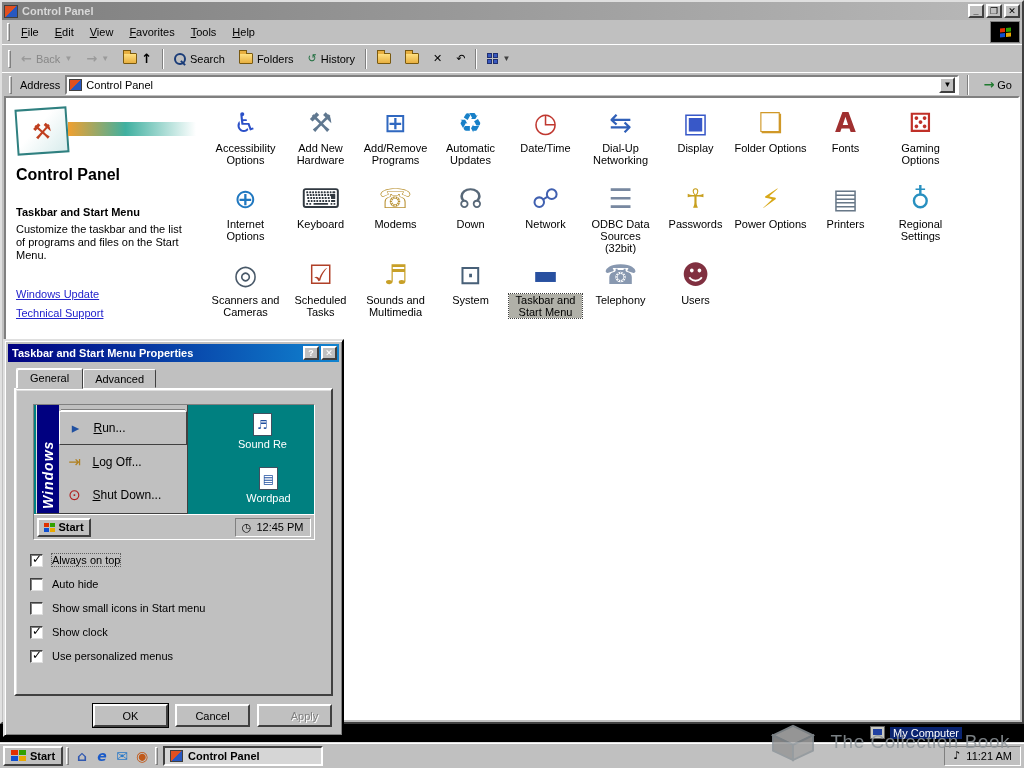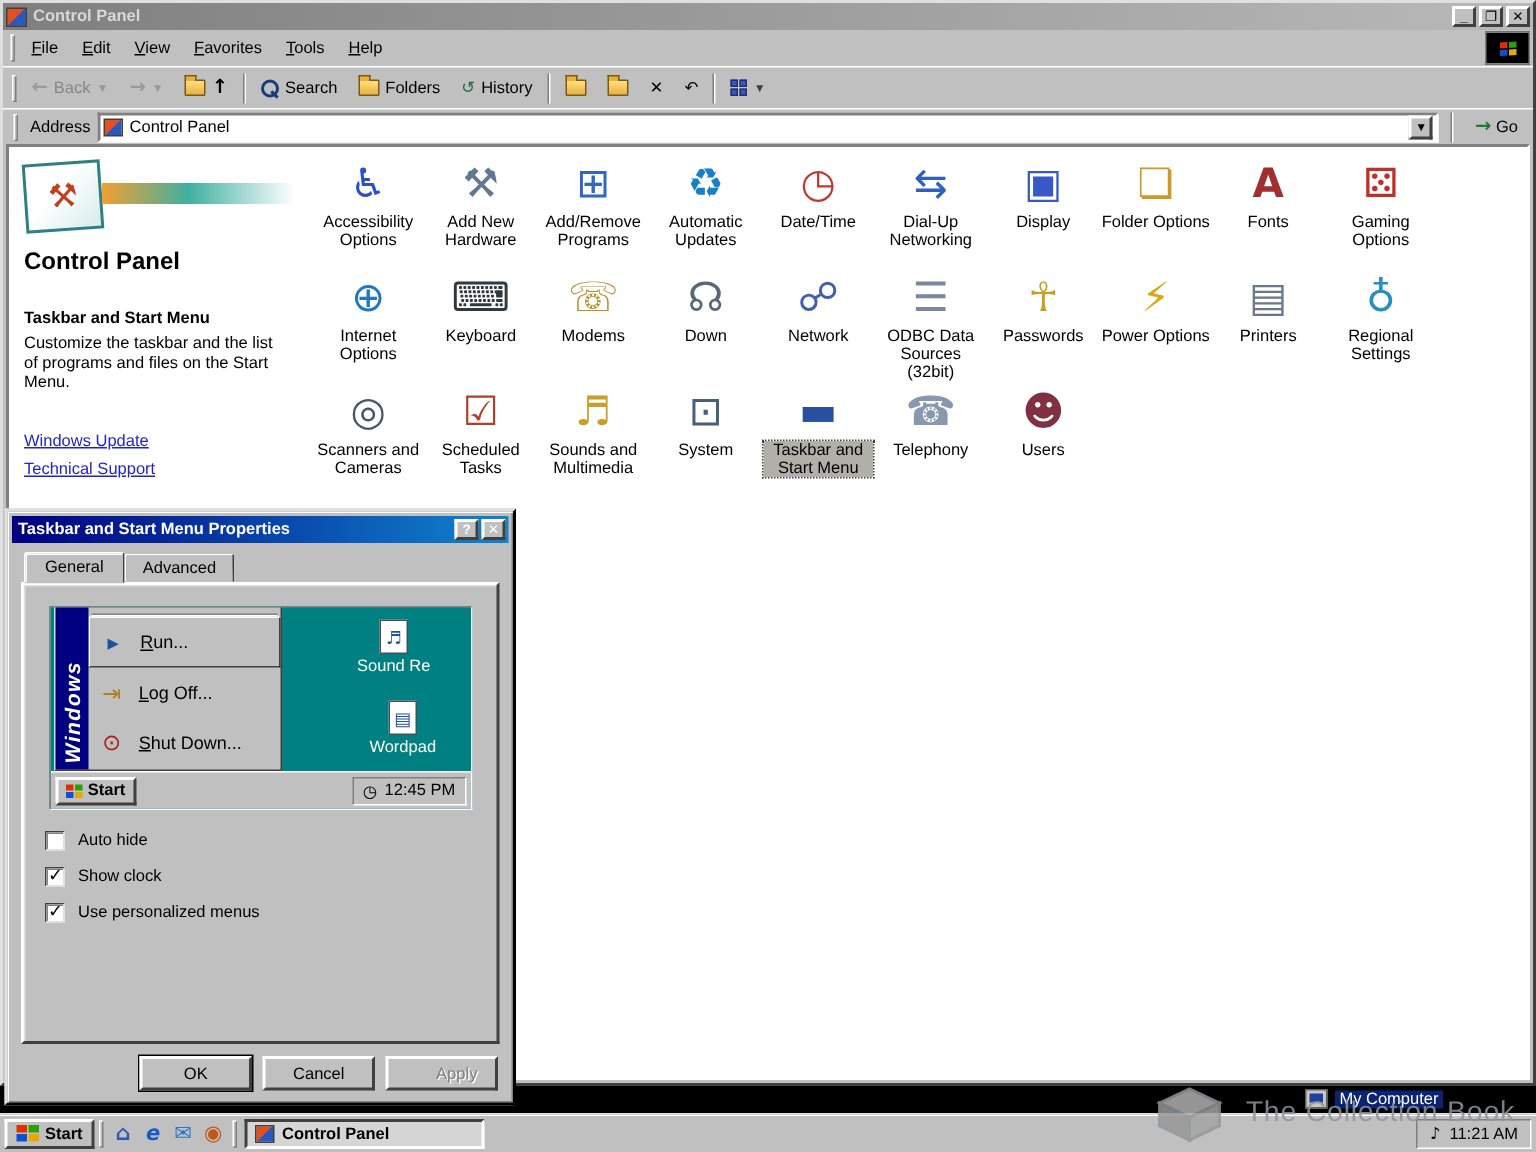--- a/index.html
+++ b/index.html
@@ -432,22 +432,30 @@
           </span>
           <span class="pv-clock">
             <span class="glyph">◷</span>
             <span>12:45 PM</span>
           </span>
         </div>
       </div>
 
       <div class="chk-area">
         <div class="chk-row">
+          <span class="win-checkbox checked"></span>
+          <span class="chk-label focus-dotted">Always on top</span>
+        </div>
+        <div class="chk-row">
           <span class="win-checkbox"></span>
           <span class="chk-label">Auto hide</span>
+        </div>
+        <div class="chk-row">
+          <span class="win-checkbox"></span>
+          <span class="chk-label">Show small icons in Start menu</span>
         </div>
         <div class="chk-row">
           <span class="win-checkbox checked"></span>
           <span class="chk-label">Show clock</span>
         </div>
         <div class="chk-row">
           <span class="win-checkbox checked"></span>
           <span class="chk-label">Use personalized menus</span>
         </div>
       </div>

